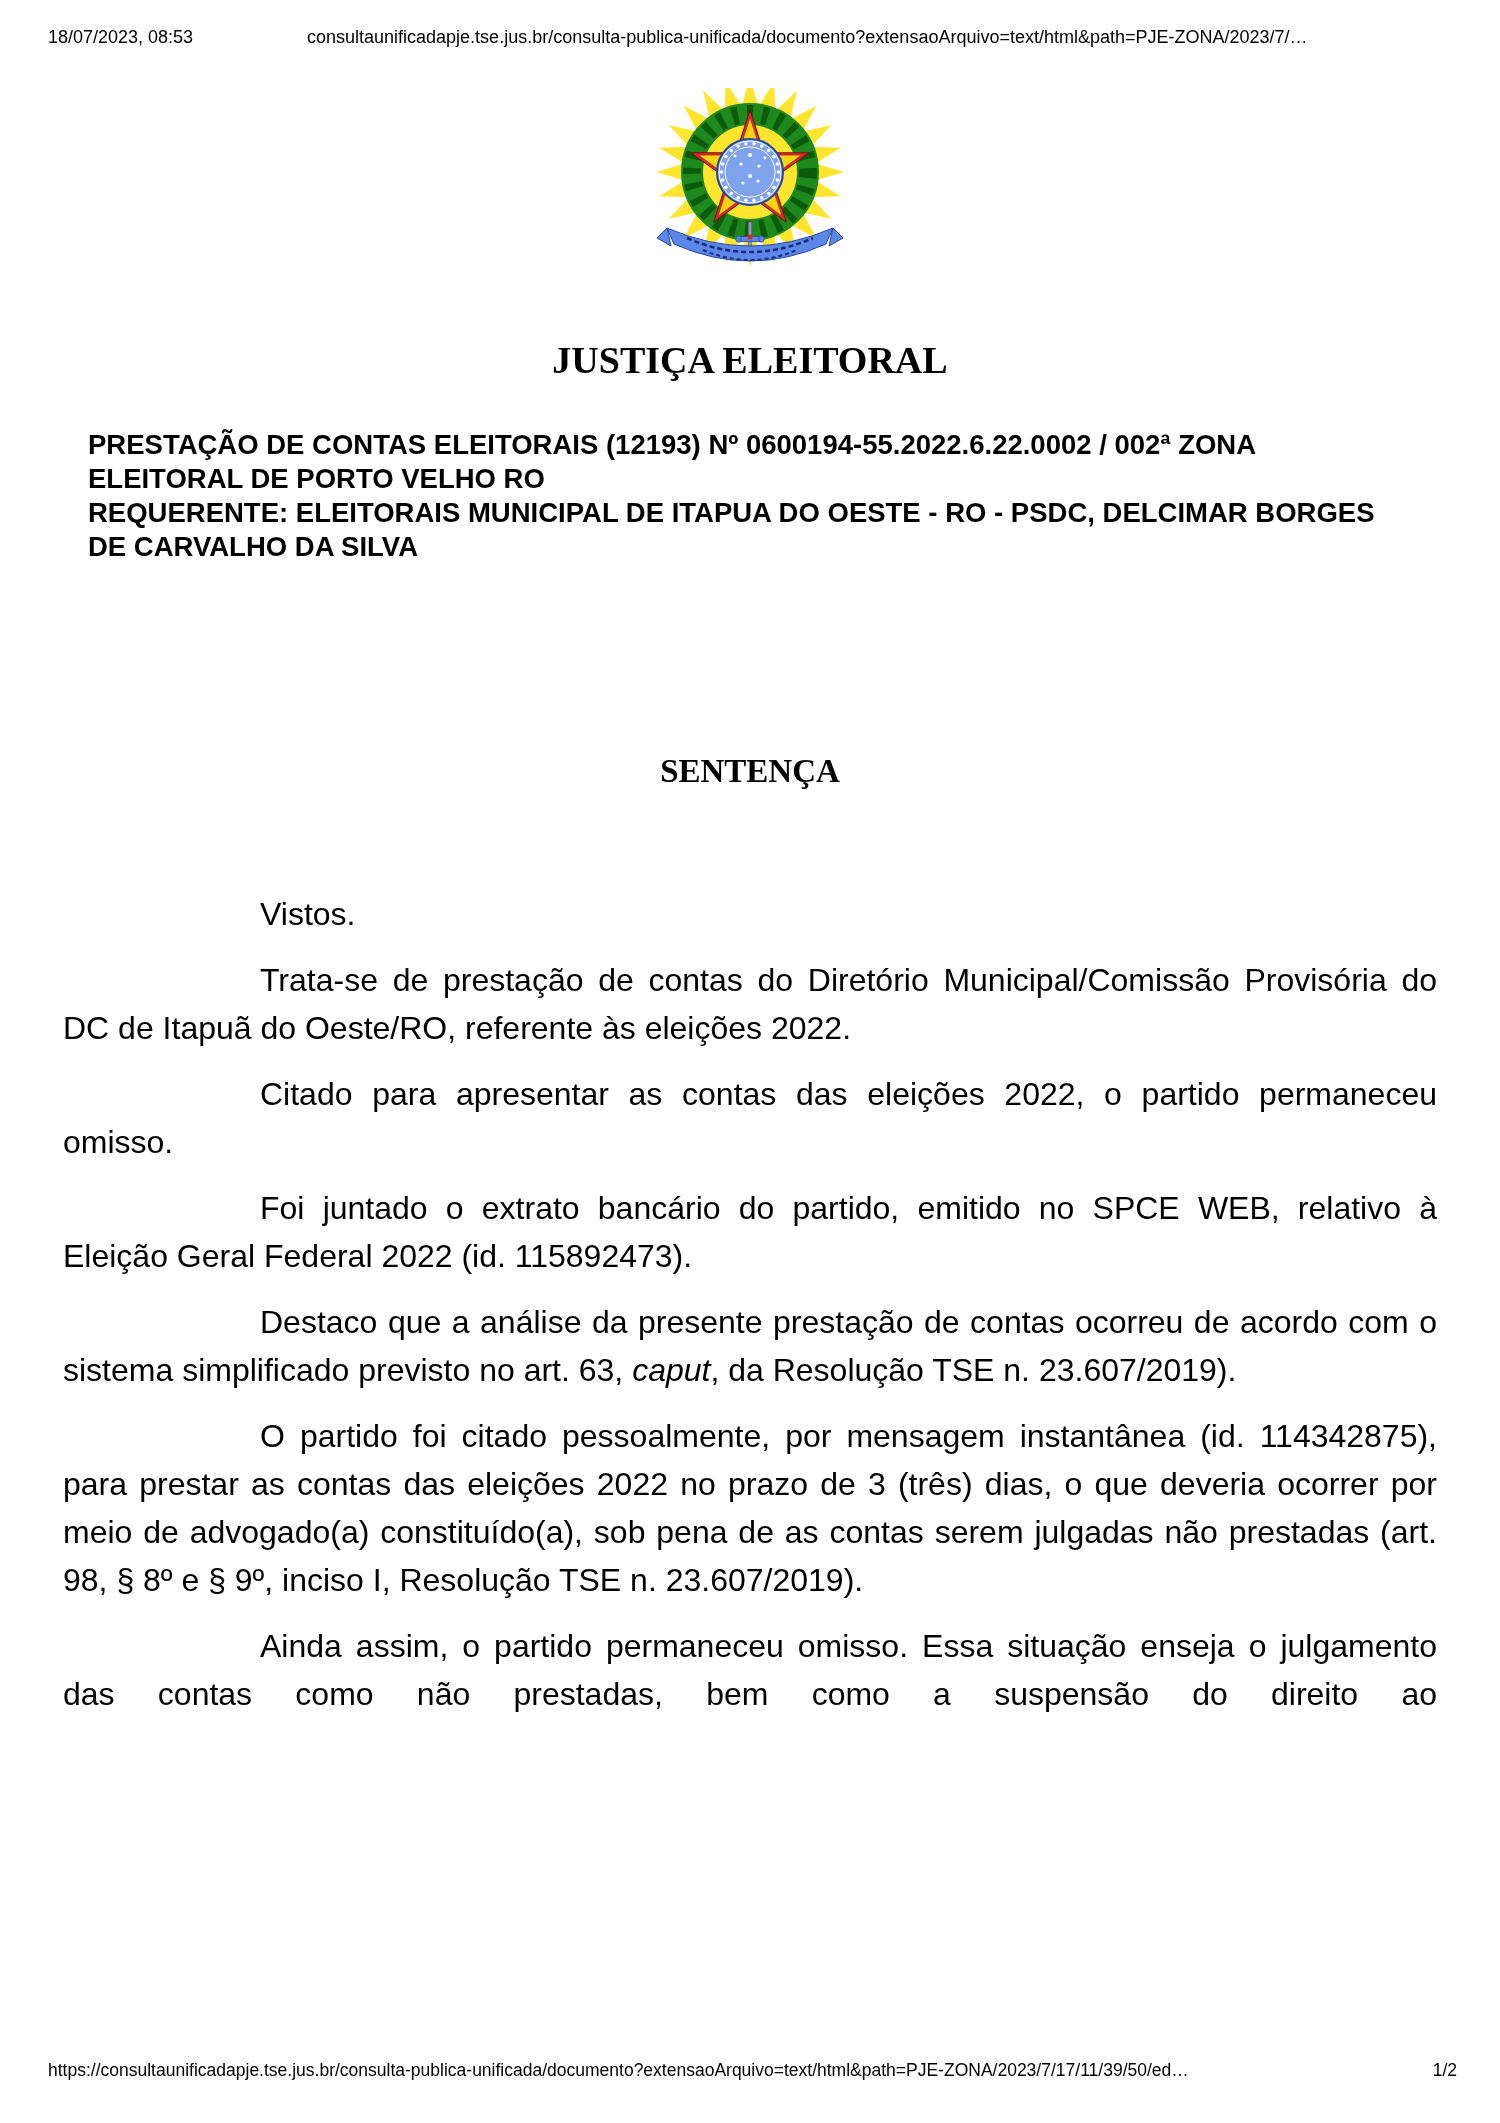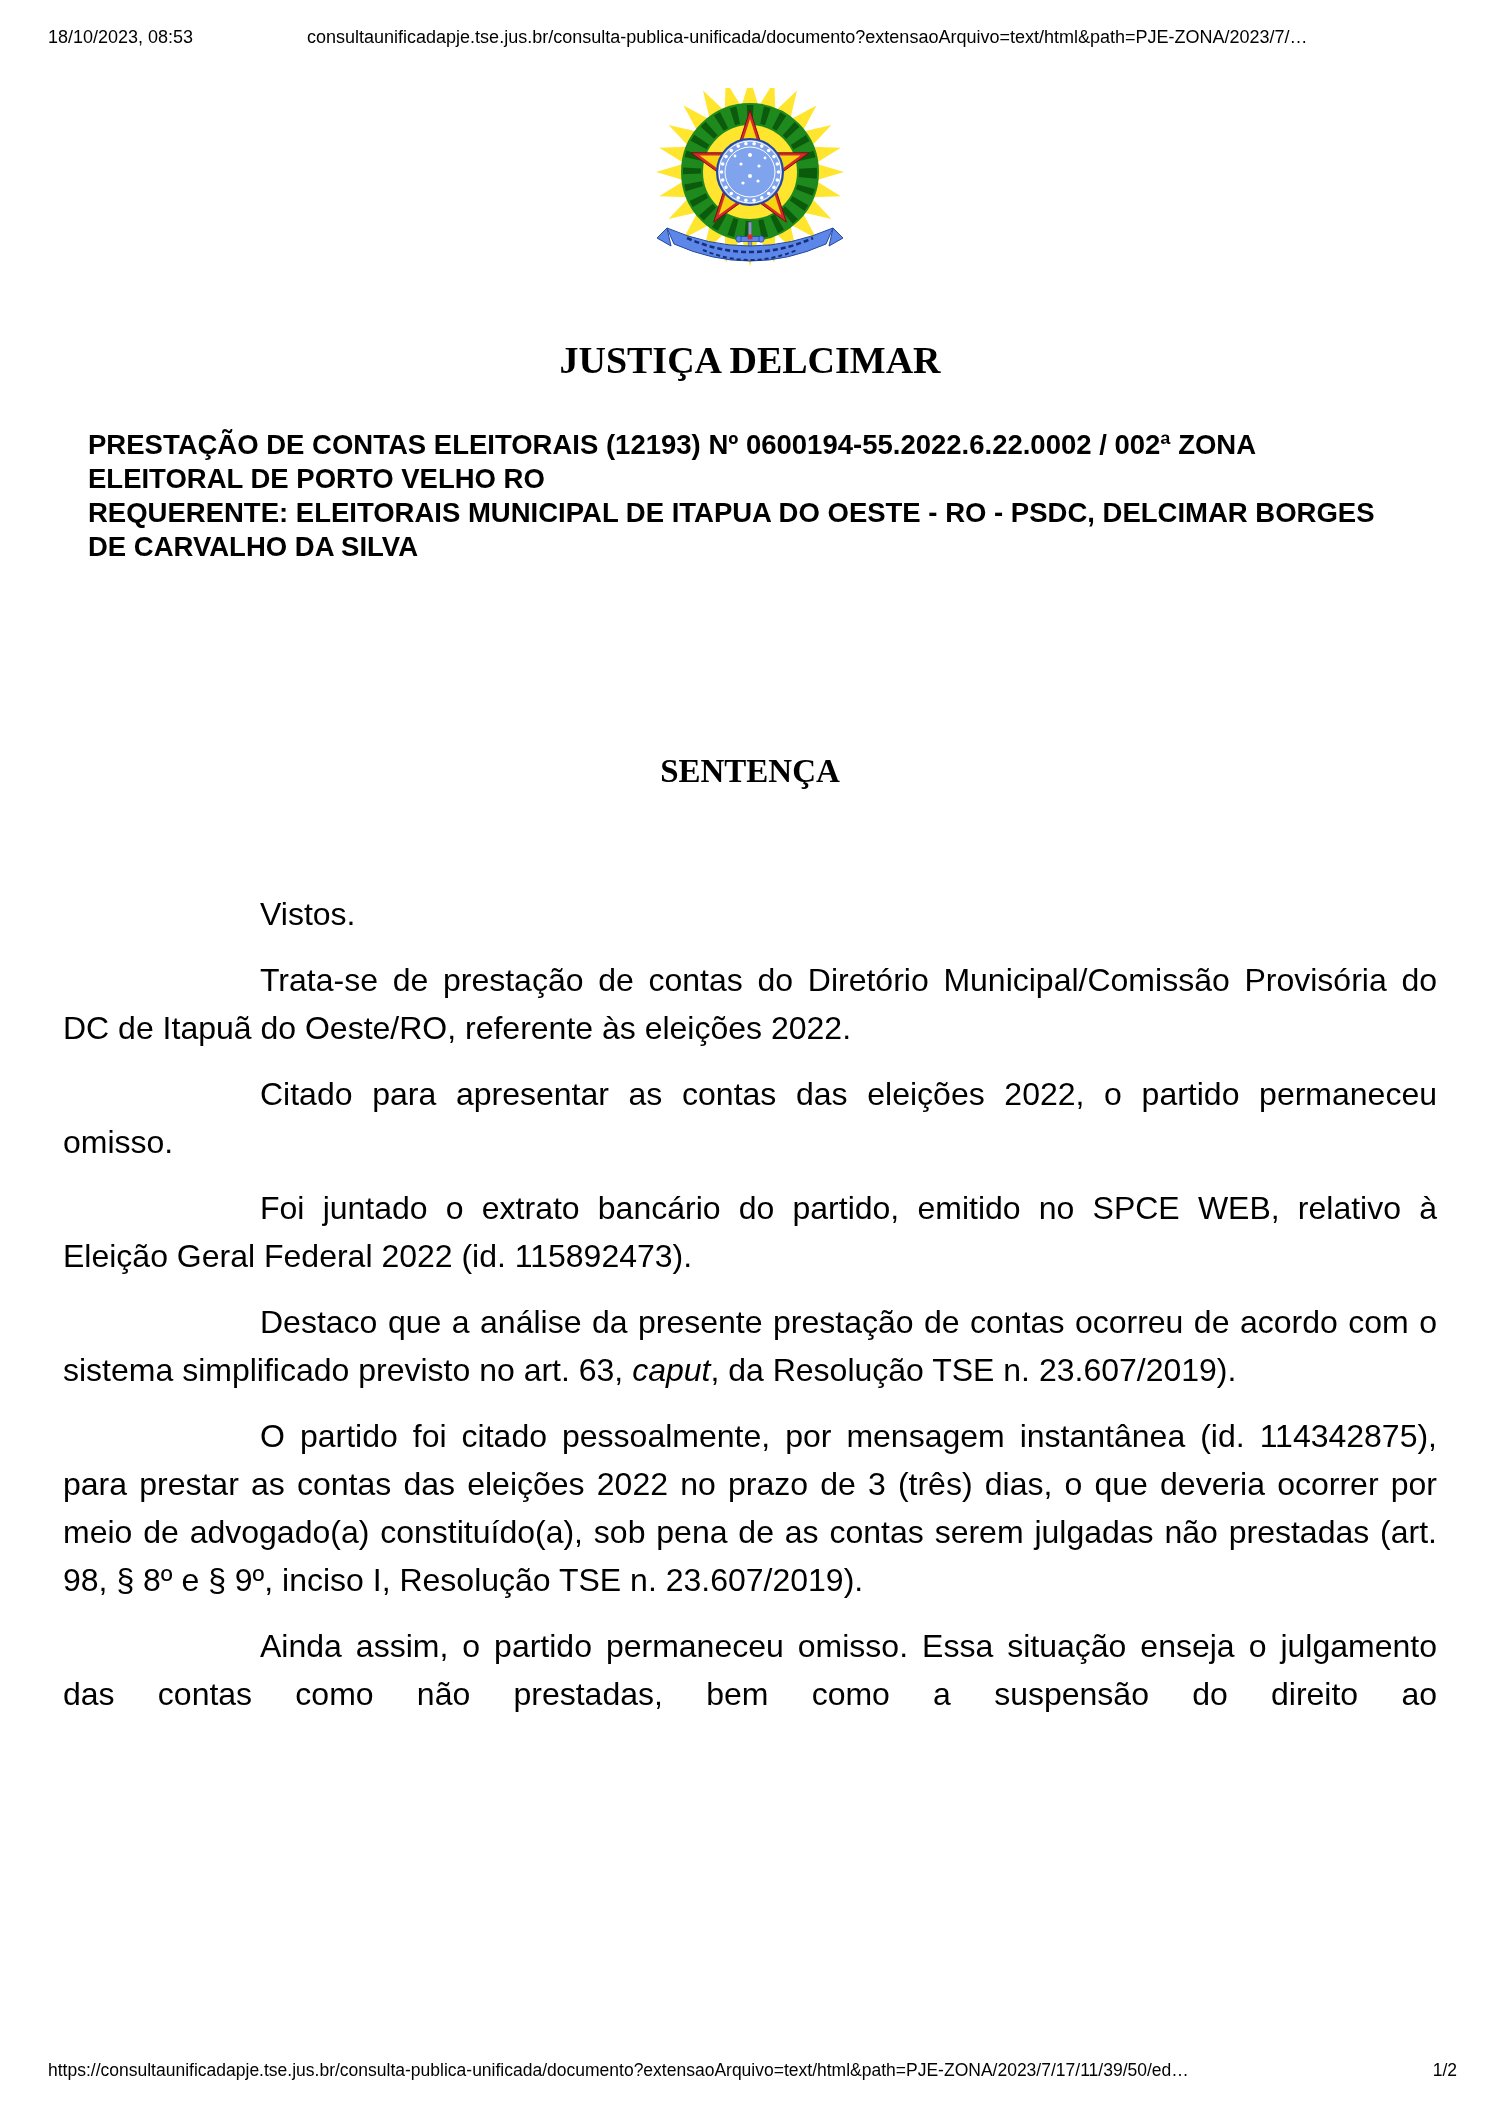--- a/index.html
+++ b/index.html
@@ -65,21 +65,21 @@
     font-size:17.5px;line-height:20px;color:#000;
   }
   .print-footer .url{white-space:nowrap;overflow:hidden;}
   .print-footer .pageno{margin-left:30px;}
 </style>
 </head>
 <body>
 
 <div class="page">
 
-  <div class="print-header-date">18/10/2023, 08:53</div>
+  <div class="print-header-date">18/07/2023, 08:53</div>
 
   <div class="print-header-title">consultaunificadapje.tse.jus.br/consulta-publica-unificada/documento?extensaoArquivo=text/html&amp;path=PJE-ZONA/2023/7/…</div>
 
   <div class="emblem-wrap">
     <svg id="emblem" width="190" height="190" viewBox="0 0 190 190">
         <polygon points="95.0,-10.0 103.6,18.6 119.3,-6.8 120.3,23.0 142.0,2.6 135.2,31.6 161.5,17.5 147.4,43.8 176.4,37.0 156.0,58.7 185.8,59.7 160.4,75.4 189.0,84.0 160.4,92.6 185.8,108.3 156.0,109.3 176.4,131.0 147.4,124.2 161.5,150.5 135.2,136.4 142.0,165.4 120.3,145.0 119.3,174.8 103.6,149.4 95.0,178.0 86.4,149.4 70.7,174.8 69.7,145.0 48.0,165.4 54.8,136.4 28.5,150.5 42.6,124.2 13.6,131.0 34.0,109.3 4.2,108.3 29.6,92.6 1.0,84.0 29.6,75.4 4.2,59.7 34.0,58.7 13.6,37.0 42.6,43.8 28.5,17.5 54.8,31.6 48.0,2.6 69.7,23.0 70.7,-6.8 86.4,18.6" fill="#FFE52E"></polygon>
         <circle cx="95" cy="84" r="58" fill="none" stroke="#1E8A1E" stroke-width="22"></circle>
         <circle cx="95" cy="84" r="58" fill="none" stroke="#0C5A0C" stroke-width="18" stroke-dasharray="6 9"></circle>
         <polygon points="95.0,22.0 108.9,64.8 154.0,64.8 117.5,91.3 131.4,134.2 95.0,107.7 58.6,134.2 72.5,91.3 36.0,64.8 81.1,64.8" fill="#D42A2A" stroke="#7A0E0E" stroke-width="1"></polygon>
         <polygon points="95.0,31.0 106.9,67.6 145.4,67.6 114.3,90.3 126.2,126.9 95.0,104.3 63.8,126.9 75.7,90.3 44.6,67.6 83.1,67.6" fill="#F6D510"></polygon>
@@ -124,21 +124,21 @@
         <circle cx="95" cy="88" r="2" fill="#FFFFFF"></circle>
         <circle cx="88" cy="95" r="1.6" fill="#FFFFFF"></circle>
         <circle cx="103" cy="93" r="1.6" fill="#FFFFFF"></circle>
         <circle cx="110" cy="70" r="1.4" fill="#FFFFFF"></circle>
         <circle cx="80" cy="68" r="1.4" fill="#FFFFFF"></circle>
       </svg>
   </div>
 
   <div class="content">
 
-    <h1 class="org1">JUSTIÇA DELCIMAR</h1>
+    <h1 class="org1">JUSTIÇA ELEITORAL</h1>
 
 
     <div class="caption">
         <div>PRESTAÇÃO DE CONTAS ELEITORAIS (12193) Nº 0600194-55.2022.6.22.0002 / 002ª ZONA ELEITORAL DE PORTO VELHO RO</div>
         <div>REQUERENTE: ELEITORAIS MUNICIPAL DE ITAPUA DO OESTE - RO - PSDC, DELCIMAR BORGES DE CARVALHO DA SILVA</div>
       </div>
 
     <div class="sec-title">SENTENÇA</div>
 
     <div class="body-text">

